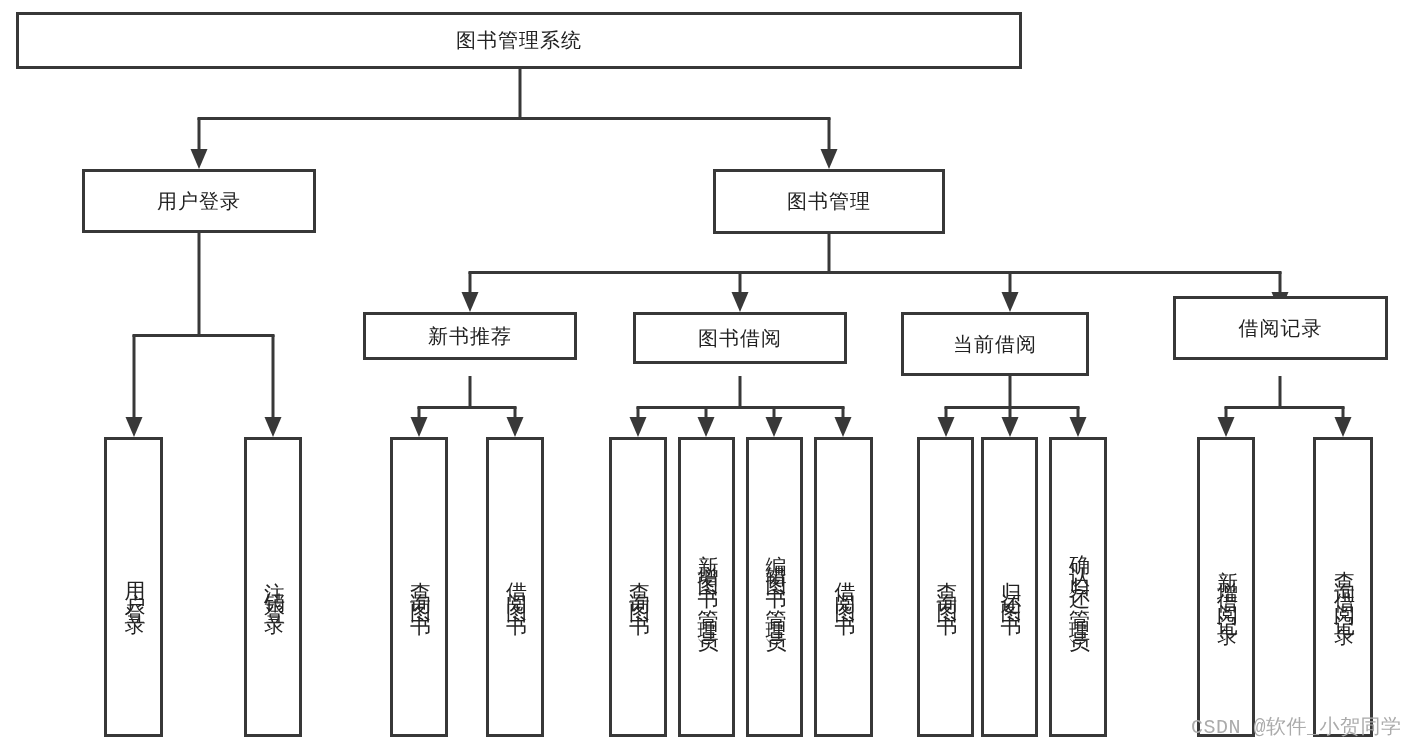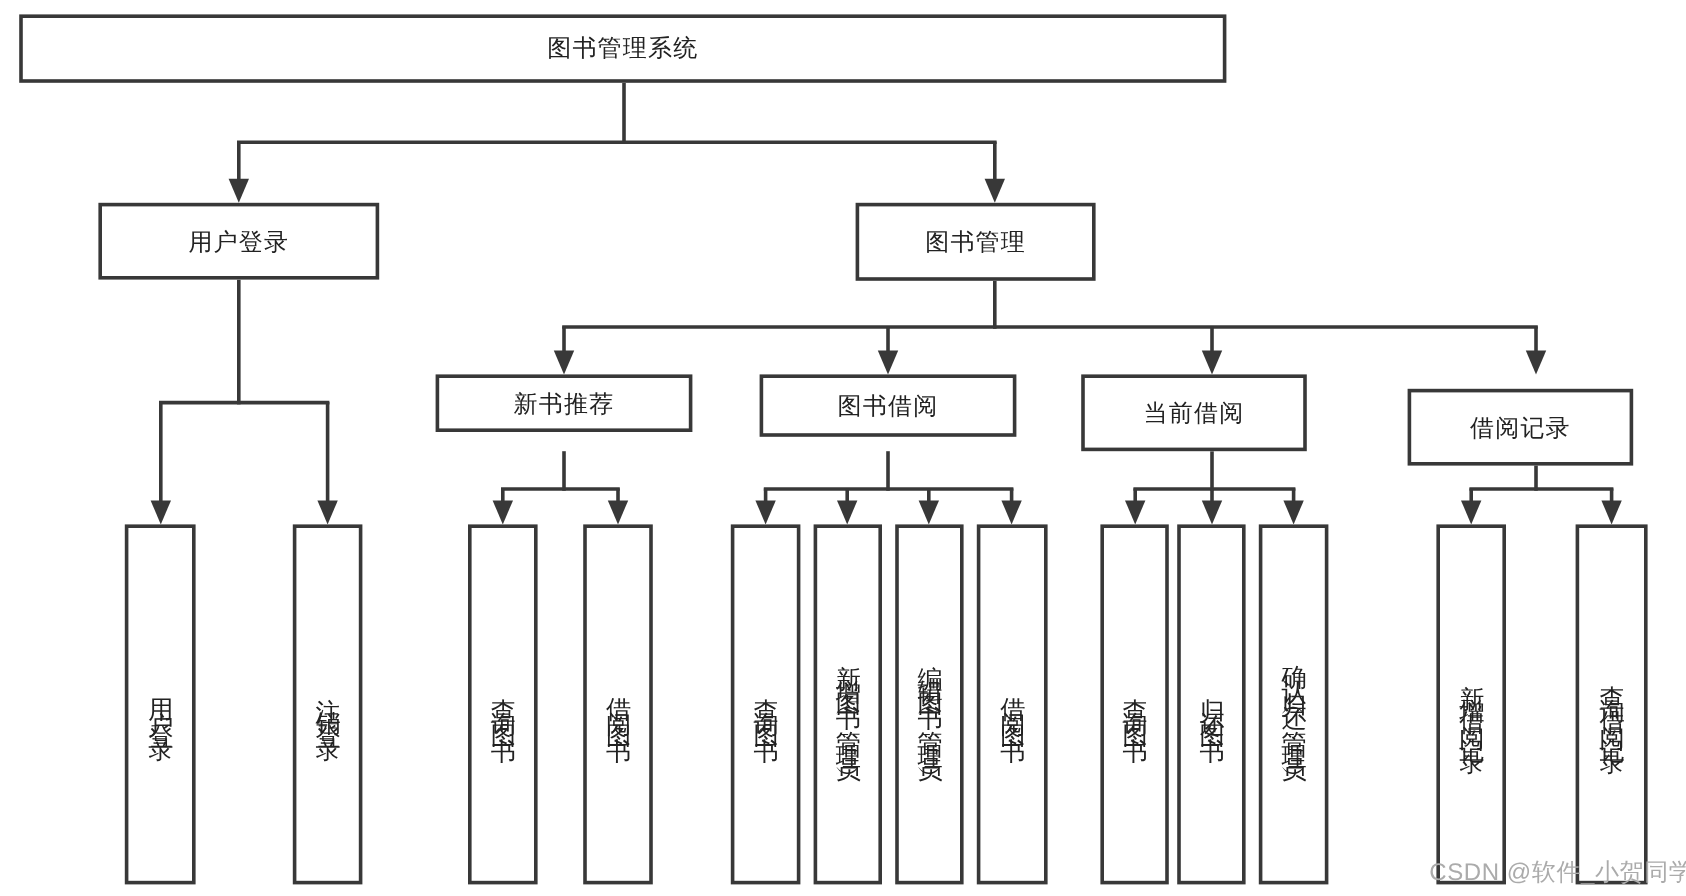--- a/index.html
+++ b/index.html
@@ -1,20 +1,20 @@
 <!DOCTYPE html>
 <html><head>
 <meta charset="utf-8">
 <style>
   html,body{margin:0;padding:0;background:#ffffff;}
   .canvas{
     position:relative;
     width:1405px;height:747px;
     background:#ffffff;
-    font-family:Liberation Sans, sans-serif;
+    font-family:Liberation Mono, monospace;
     overflow:hidden;
     border-radius:28px;
   }
   .wires{position:absolute;left:0;top:0;z-index:1;}
   .box{
     position:absolute;
     box-sizing:border-box;
     border:3px solid #383838;
     background:#ffffff;
     display:flex;align-items:center;justify-content:center;
@@ -115,34 +115,34 @@
     </g>
   </svg>
 
   <div class="box h" style="left:16px;top:12px;width:1006px;height:57px">
     <span>图书管理系统</span>
   </div>
 
   <div class="box h" style="left:82px;top:169px;width:234px;height:64px">
     <span>用户登录</span>
   </div>
-  <div class="box h" style="left:713px;top:169px;width:200px;height:65px">
+  <div class="box h" style="left:713px;top:169px;width:232px;height:65px">
     <span>图书管理</span>
   </div>
 
   <div class="box h" style="left:363px;top:312px;width:214px;height:48px">
     <span>新书推荐</span>
   </div>
   <div class="box h" style="left:633px;top:312px;width:214px;height:52px">
     <span>图书借阅</span>
   </div>
   <div class="box h" style="left:901px;top:312px;width:188px;height:64px">
     <span>当前借阅</span>
   </div>
-  <div class="box h" style="left:1173px;top:324px;width:188px;height:64px">
+  <div class="box h" style="left:1173px;top:296px;width:215px;height:64px">
     <span>借阅记录</span>
   </div>
 
   <div class="box v" style="left:104px;top:437px;width:59px;height:300px">
     <span>用户登录</span>
   </div>
   <div class="box v" style="left:244px;top:437px;width:58px;height:300px">
     <span>注销登录</span>
   </div>
 

